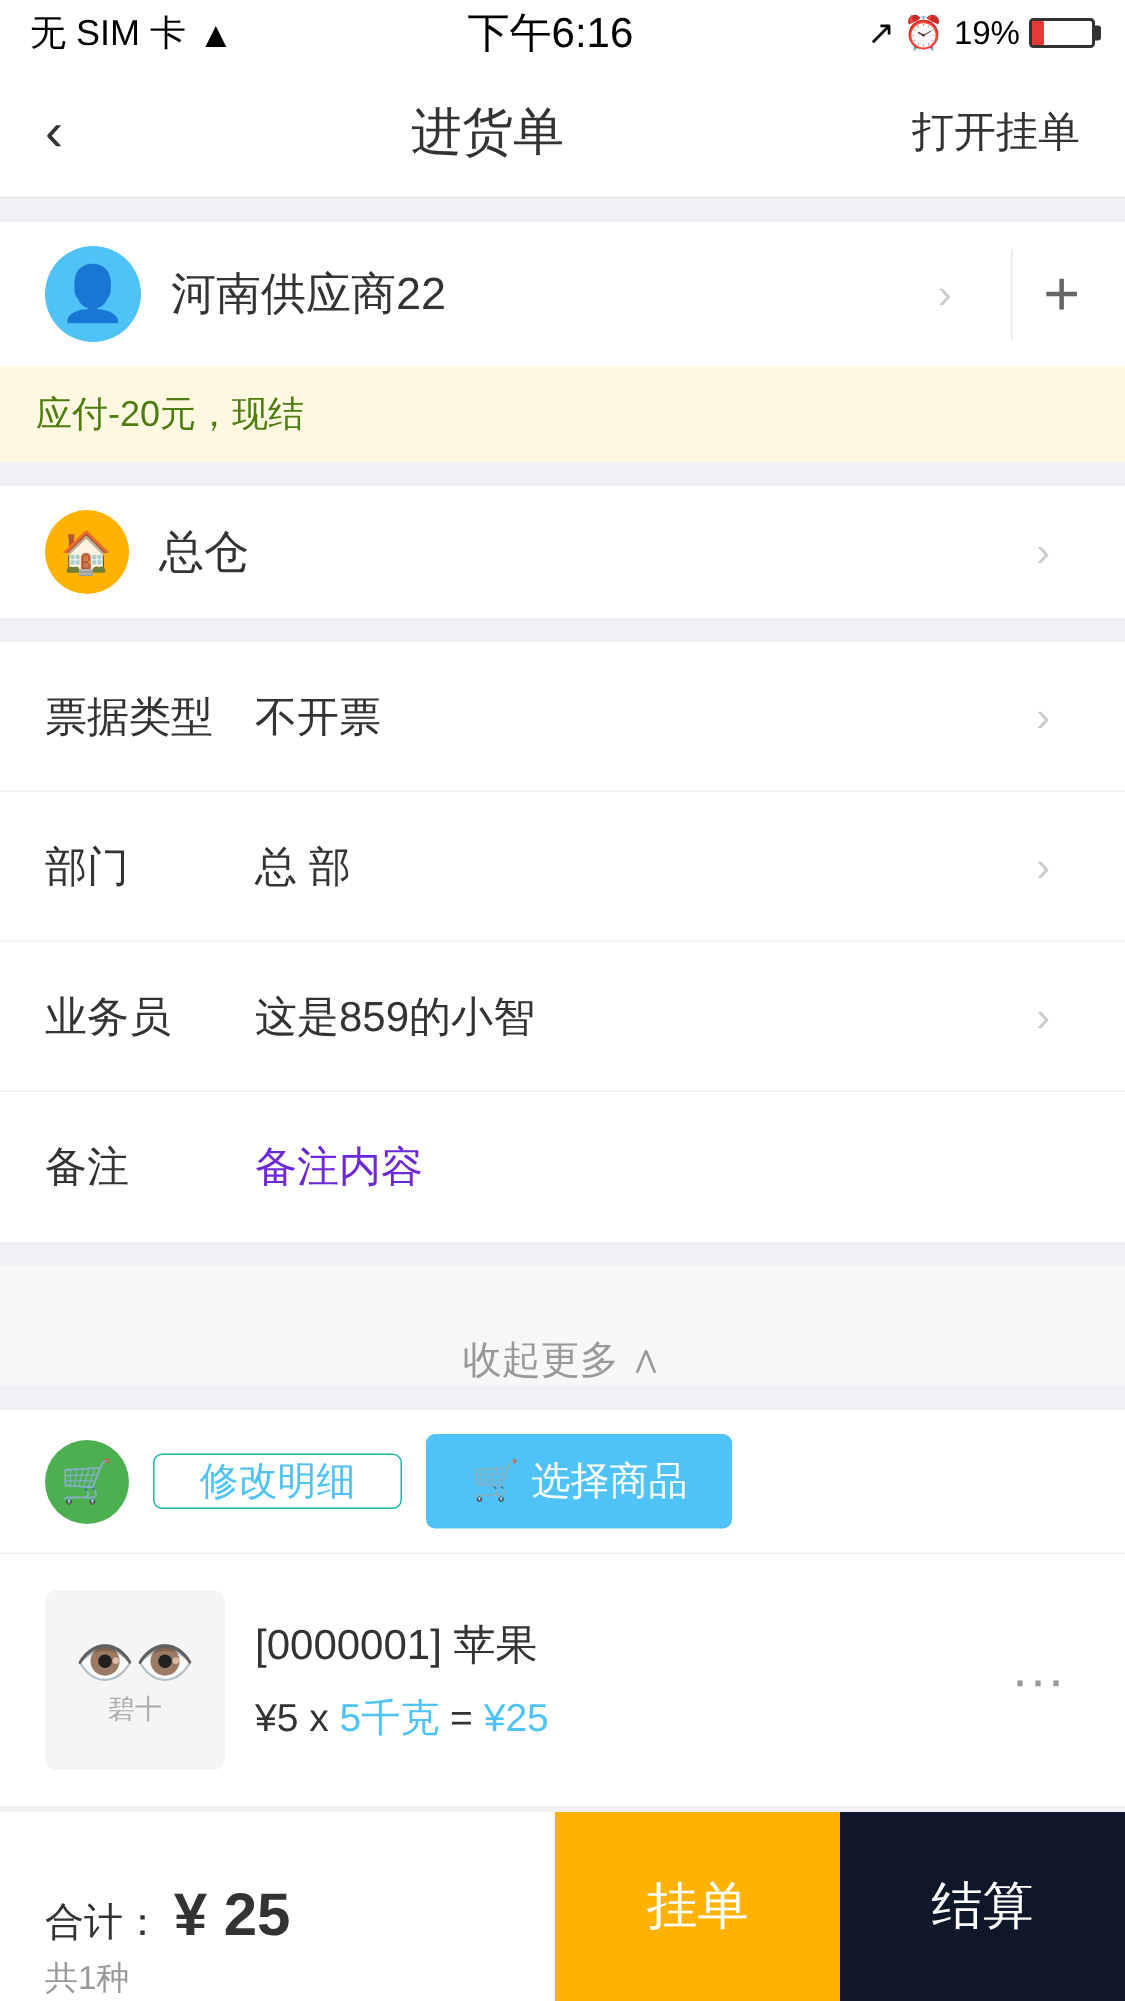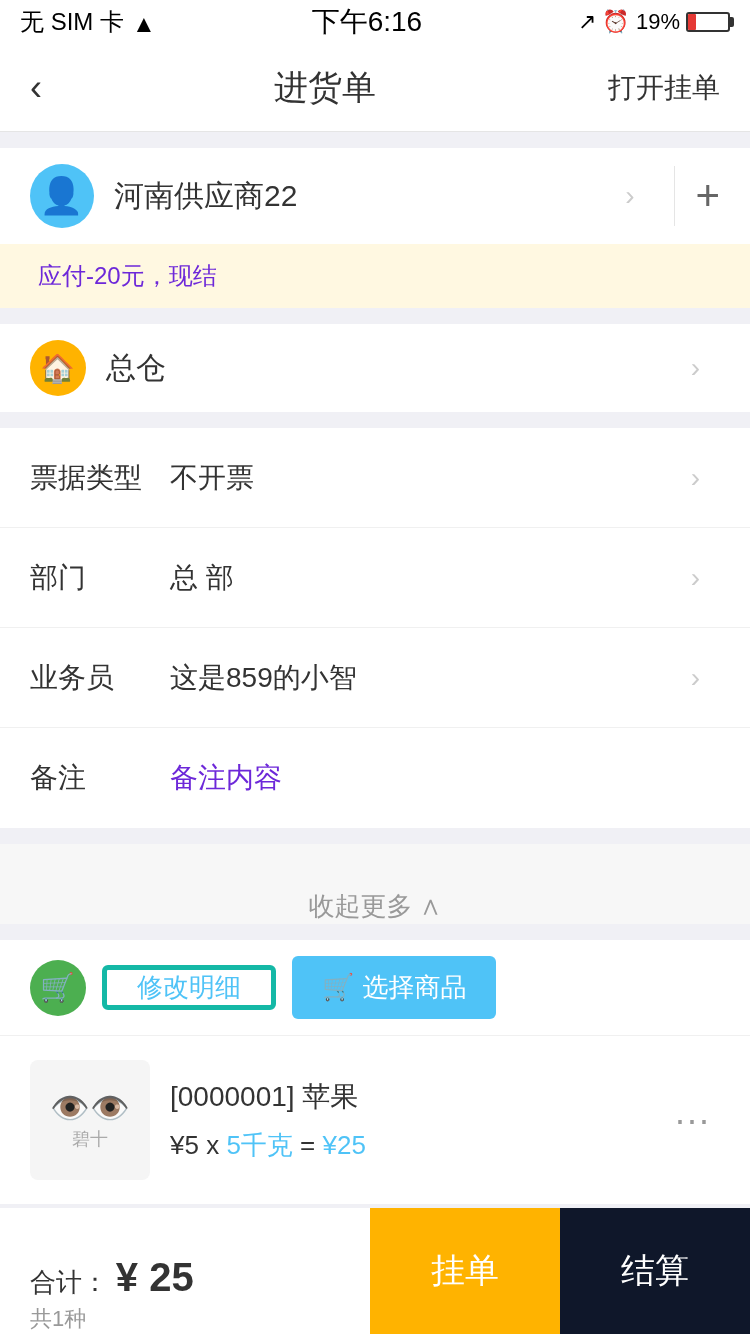--- a/index.html
+++ b/index.html
@@ -102,23 +102,23 @@
     .divider-v {
       width: 1px;
       height: 60px;
       background: #e5e5e5;
       margin: 0 20px;
     }
 
     
     .notice-bar {
       background: #FFF8E1;
-      padding: 16px 38px;
+      padding: 16px 24px;
       font-size: 24px;
-      color: #6d28d9;
+      color: #4d7c0f;
     }
 
     
     .warehouse-row {
       display: flex;
       align-items: center;
       padding: 0 30px;
       height: 88px;
       background: #fff;
     }
@@ -187,21 +187,21 @@
     .product-icon {
       width: 56px; height: 56px;
       border-radius: 50%;
       background: #4CAF50;
       display: flex; align-items: center; justify-content: center;
       margin-right: 16px;
       flex-shrink: 0;
     }
     .product-count { flex: 1; font-size: 28px; color: #333; }
     .btn-outline {
-      border: 5px solid #14b8a6;
+      border: 1px solid #14b8a6;
       color: #4FC3F7;
       background: #fff;
       padding: 0 30px;
       border-radius: 6px;
       font-size: 26px;
       margin-right: 16px;
     }
     .btn-blue {
       background: #4FC3F7;
       color: #fff;

